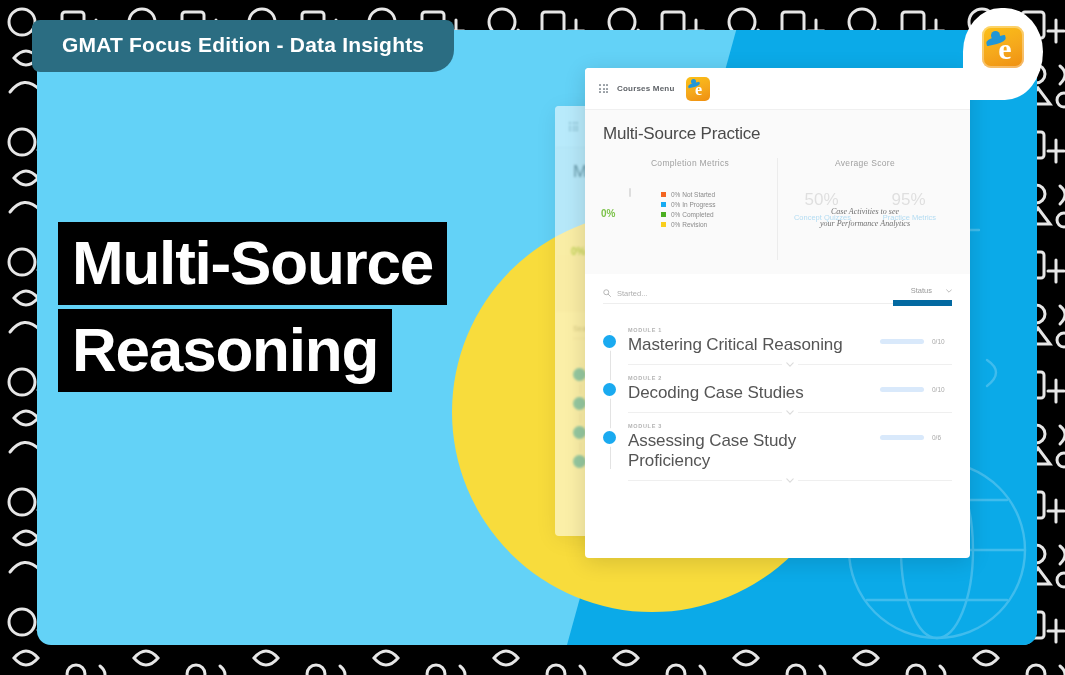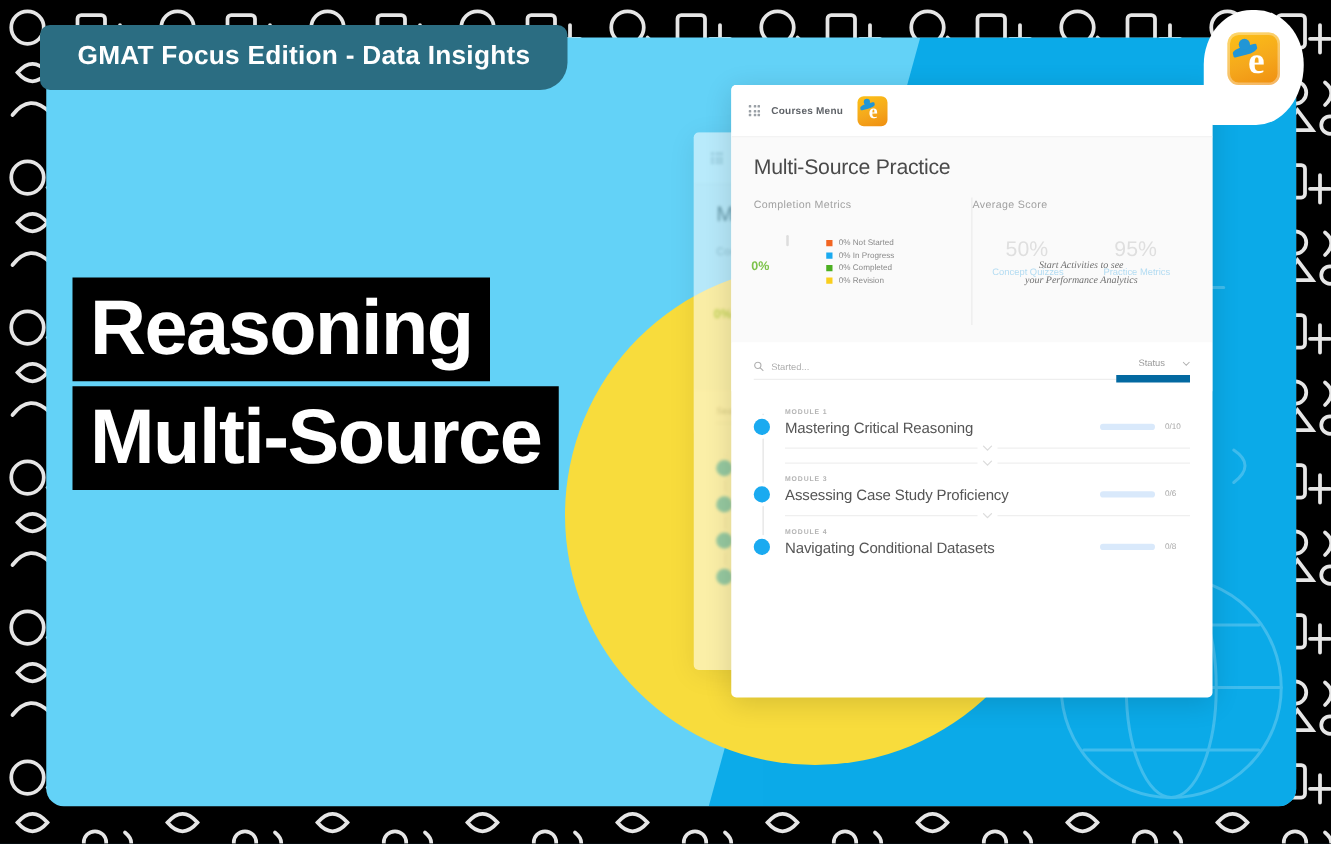--- a/index.html
+++ b/index.html
@@ -165,21 +165,21 @@
   }
   .topbar .tb-logo .dot{position:absolute;left:5px;top:2px;width:5px;height:5px;border-radius:50%;background:#2196d6;}
   .topbar .tb-logo .swoosh{position:absolute;left:2px;top:6px;width:12px;height:4px;background:#2196d6;border-radius:50% 10% 50% 10%;transform:rotate(-14deg);}
 
   
   .metrics-wrap { background:#fafafa; padding:14px 18px 14px 18px; }
   .course-title { font-size:17px; color:#4a4a4a; letter-spacing:-.2px; margin-bottom:14px; }
   .metrics-row { display:flex; }
   .metric-col { flex:1; position:relative; }
   .metric-col.left { border-right:1px solid #ececec; }
-  .metric-head { font-size:8.5px; color:#a0a0a0; letter-spacing:.3px; margin-bottom:18px; }
+  .metric-head { text-align:center; font-size:8.5px; color:#a0a0a0; letter-spacing:.3px; margin-bottom:18px; }
 
   .donut-row { display:flex; align-items:center; gap:8px; padding-left:4px; }
   .donut { width:46px; height:46px; position:relative; flex:none; }
   .donut .ring {
     position:absolute; left:50%; top:2px; transform:translateX(-50%);
     width:2px; height:9px; background:#ddd; border-radius:1px;
   }
   .donut .pct {
     position:absolute; left:-6px; top:22px;
     font-size:10px; color:#7cc24a; font-weight:bold;
@@ -217,21 +217,21 @@
     width:1px; background:#e3e3e3;
   }
   .module-row { display:flex; align-items:flex-start; position:relative; padding:8px 0 0 0; }
   .mdot {
     width:13px;height:13px;border-radius:50%;
     background:#1aaaf0; flex:none; margin-top:8px; z-index:2;
     box-shadow:0 0 0 3px #fff;
   }
   .mbody { flex:1; padding-left:12px; }
   .mlabel { font-size:5.5px; color:#b4b4b4; letter-spacing:.7px; font-weight:bold; }
-  .mname { font-size:12px; color:#555; letter-spacing:-.1px; margin-top:2px; }
+  .mname { font-size:17px; color:#555; letter-spacing:-.1px; margin-top:2px; }
   .mright { display:flex; align-items:center; gap:8px; margin-top:11px; }
   .pbar { width:44px; height:5px; border-radius:3px; background:#d9e9fb; }
   .pcount { font-size:6.5px; color:#a9a9a9; min-width:20px; }
   .divider-row { display:flex; align-items:center; gap:4px; padding:7px 0 0 25px; }
   .divider-row .ln { flex:1; height:1px; background:#efefef; }
   .chev { color:#dcdcdc; font-size:7px; line-height:1; }
 
   
   #ghost-card .ghost-inner { filter: blur(1.1px); opacity:.8; }
 </style>
@@ -286,22 +286,22 @@
         <path d="M420 330 q18 12 0 26"></path>
       </g>
     </svg>
   </div>
   <div id="yellow-circle"></div>
 </div>
 
 <div id="header-banner">GMAT Focus Edition - Data Insights</div>
 
 <div id="title-block">
+  <span class="tl">Multi-Source</span>
   <span class="tl">Reasoning</span>
-  <span class="tl">Multi-Source</span>
 </div>
 
 <div id="logo-bubble">
   <div class="bubble"></div>
   <div class="mark">
     <span class="swoosh"></span>
     <span class="dot"></span>
     <span class="e">e</span>
   </div>
 </div>
@@ -442,21 +442,21 @@
         </div>
 
         <div class="metric-col">
           <div class="metric-head">Average Score</div>
           <div class="score-col">
             <div class="score-nums">
               <span>50%</span>
               <span>95%</span>
             </div>
             <div class="score-overlay">
-              <div>Start Activities to see</div>
+              <div>Case Activities to see</div>
               <div>your Performance Analytics</div>
             </div>
             <div class="quiz-links">
               <span>Concept Quizzes</span>
               <span>Practice Metrics</span>
             </div>
           </div>
         </div>
       </div>
     </div>
@@ -491,20 +491,31 @@
         </div>
       </div>
       <div class="divider-row">
         <span class="ln"></span>
         <svg width="8" height="5" viewBox="0 0 10 6" class="chev">
           <path d="M1 1 L5 5 L9 1" fill="none" stroke="#dcdcdc" stroke-width="1.4" stroke-linecap="round"></path>
         </svg>
         <span class="ln"></span>
       </div>
 
+      <div class="module-row">
+        <span class="mdot"></span>
+        <div class="mbody">
+          <div class="mlabel">MODULE 2</div>
+          <div class="mname">Decoding Case Studies</div>
+        </div>
+        <div class="mright">
+          <span class="pbar"></span>
+          <span class="pcount">0/10</span>
+        </div>
+      </div>
       <div class="divider-row">
         <span class="ln"></span>
         <svg width="8" height="5" viewBox="0 0 10 6" class="chev">
           <path d="M1 1 L5 5 L9 1" fill="none" stroke="#dcdcdc" stroke-width="1.4" stroke-linecap="round"></path>
         </svg>
         <span class="ln"></span>
       </div>
 
       <div class="module-row">
         <span class="mdot"></span>
@@ -518,27 +529,16 @@
         </div>
       </div>
       <div class="divider-row">
         <span class="ln"></span>
         <svg width="8" height="5" viewBox="0 0 10 6" class="chev">
           <path d="M1 1 L5 5 L9 1" fill="none" stroke="#dcdcdc" stroke-width="1.4" stroke-linecap="round"></path>
         </svg>
         <span class="ln"></span>
       </div>
 
-      <div class="module-row">
-        <span class="mdot"></span>
-        <div class="mbody">
-          <div class="mlabel">MODULE 4</div>
-          <div class="mname">Navigating Conditional Datasets</div>
-        </div>
-        <div class="mright">
-          <span class="pbar"></span>
-          <span class="pcount">0/8</span>
-        </div>
-      </div>
 
     </div>
   </div>
 </div>
 
 </body></html>

